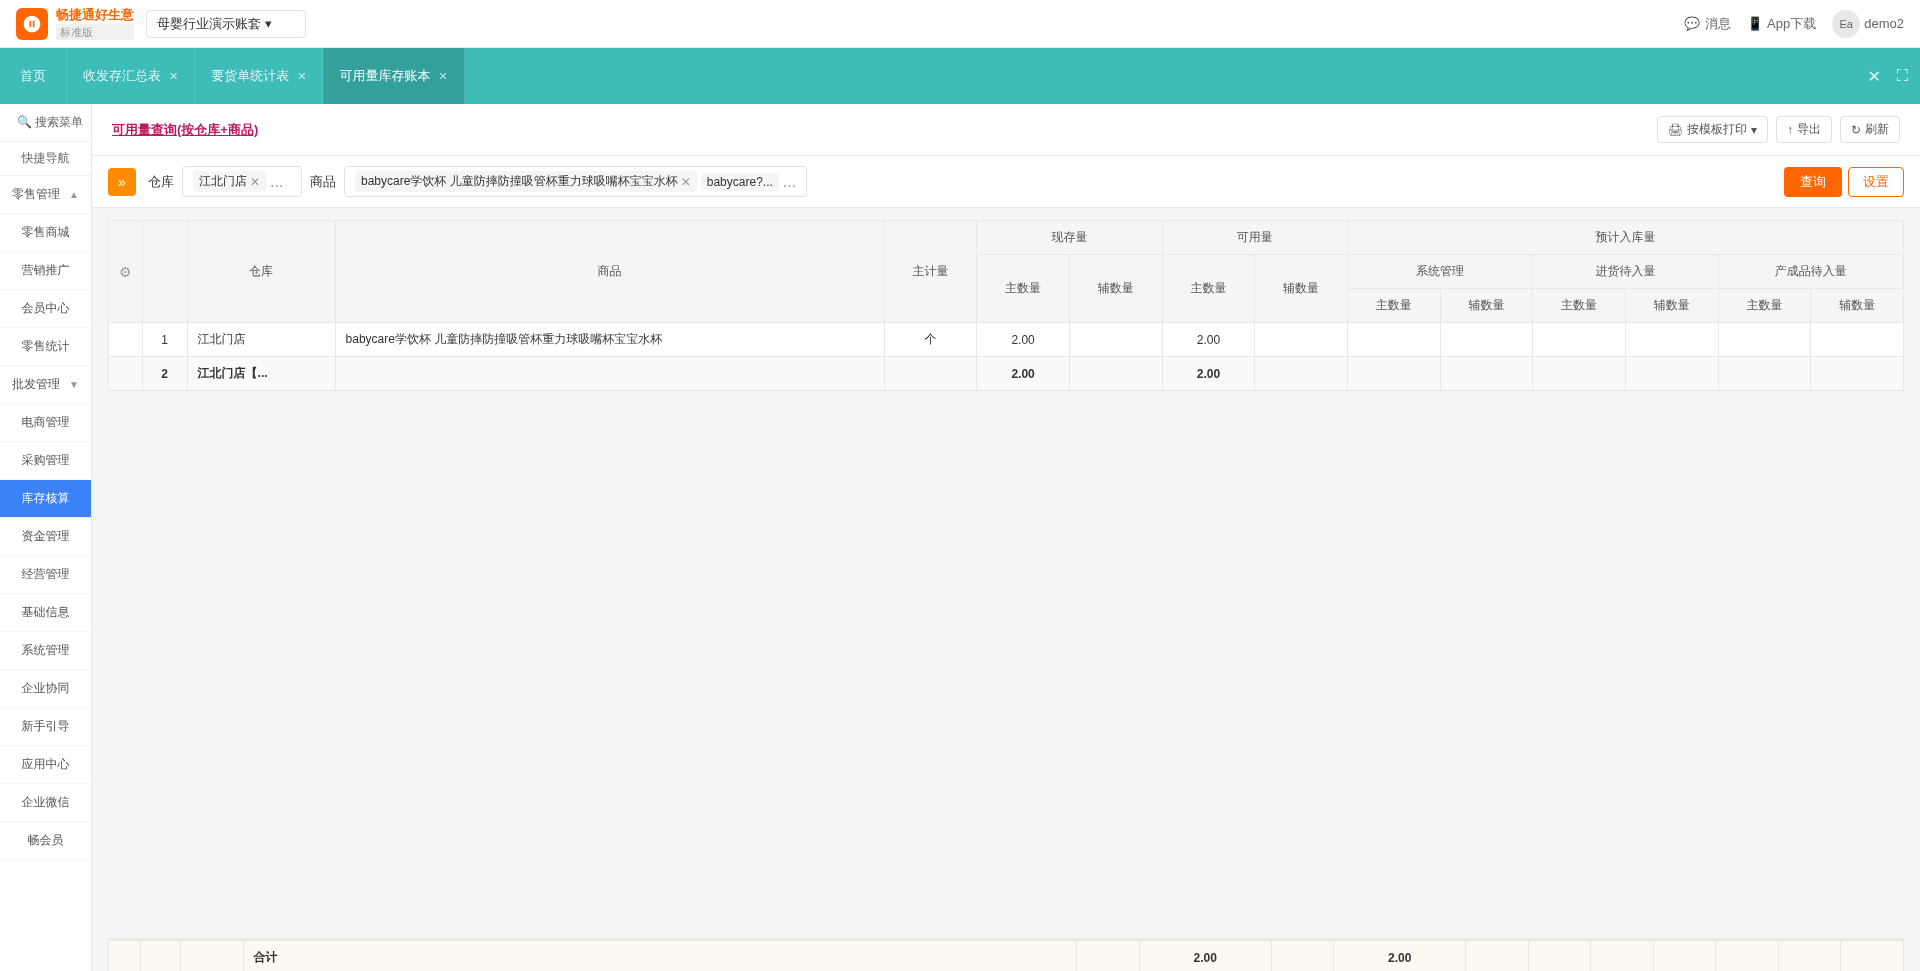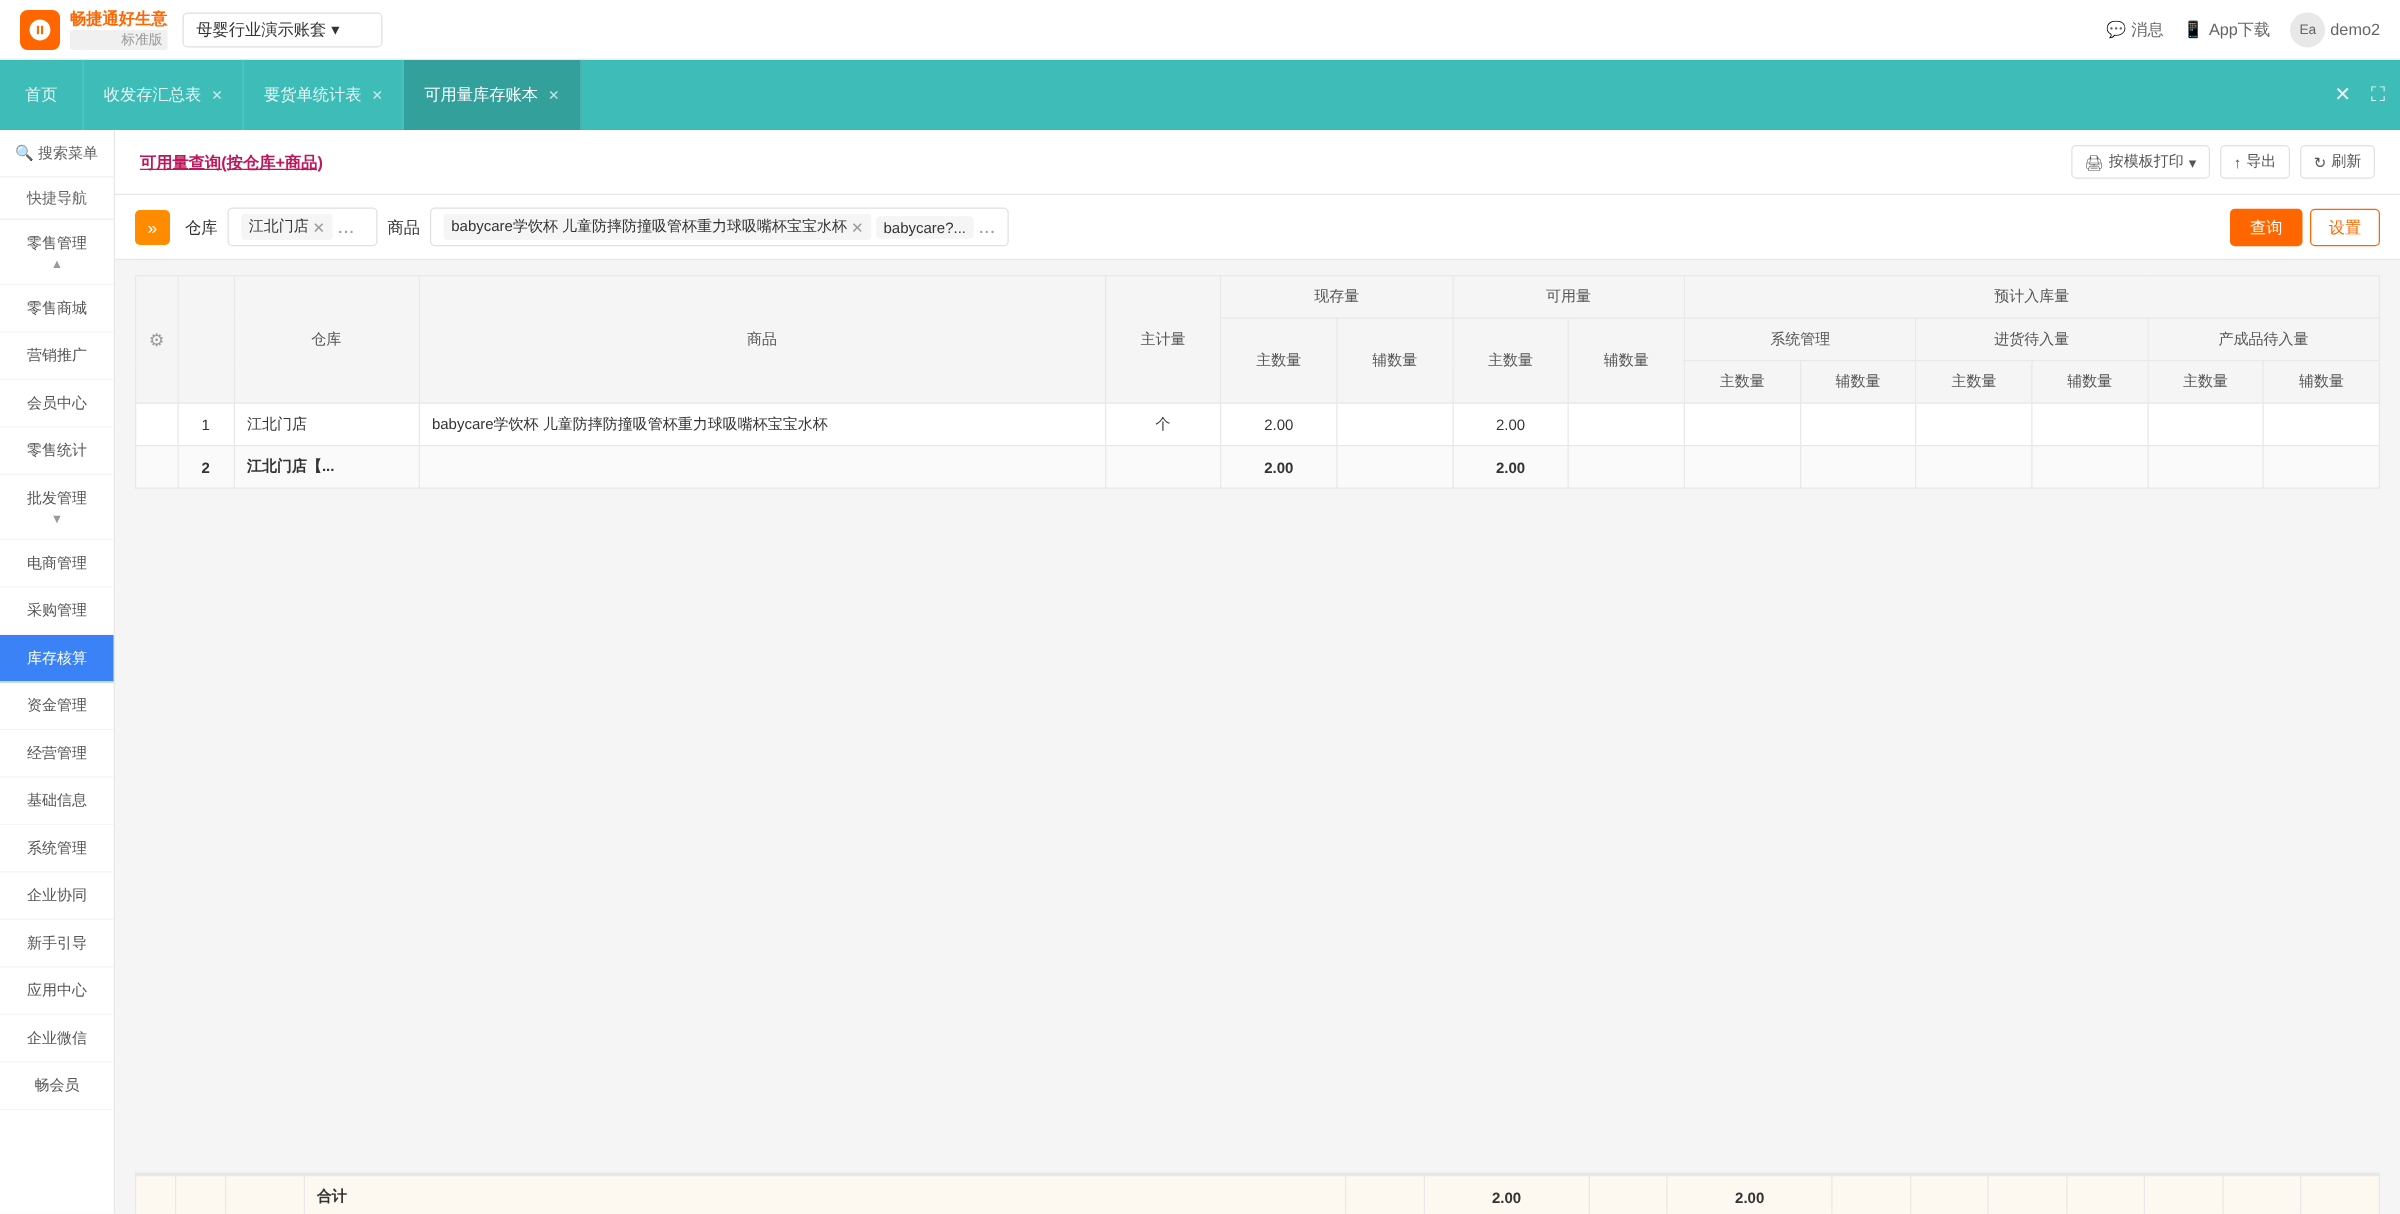--- a/index.html
+++ b/index.html
@@ -17,21 +17,21 @@
       position: relative;
       z-index: 10;
       gap: 37px;
     }
     .top-bar-left { display: flex; align-items: center; gap: 12px; }
     .logo-area { display: flex; align-items: center; gap: 8px; }
     .logo-icon { width: 32px; height: 32px; background: #ff6600; border-radius: 6px; display: flex; align-items: center; justify-content: center; }
     .logo-icon svg { width: 20px; height: 20px; }
     .logo-text { font-size: 12px; color: #666; line-height: 1.3; }
     .logo-text .brand { color: #ff6600; font-weight: bold; font-size: 13px; }
-    .logo-tag { font-size: 11px; color: #999; background: #f0f0f0; padding: 1px 4px; border-radius: 2px; text-align: right; }
+    .logo-tag { font-size: 11px; color: #999; background: #f0f0f0; padding: 1px 4px; border-radius: 2px; }
     .industry-select { display: flex; align-items: center; gap: 4px; padding: 4px 10px; border: 1px solid #e0e0e0; border-radius: 4px; background: #fff; color: #333; font-size: 13px; cursor: pointer; min-width: 160px; }
     .top-bar-right { display: flex; align-items: center; gap: 16px; }
     .top-bar-action { display: flex; align-items: center; gap: 4px; color: #666; font-size: 13px; cursor: pointer; }
     .avatar { width: 28px; height: 28px; border-radius: 50%; background: #e8e8e8; overflow: hidden; display: flex; align-items: center; justify-content: center; }
 
     
     .tab-bar {
       height: 56px;
       background: #3dbcb8;
       display: flex;
@@ -70,21 +70,21 @@
       border-right: 1px solid #e8e8e8;
       display: flex;
       flex-direction: column;
       overflow-y: auto;
     }
     .sidebar-search {
       padding: 10px 8px;
       font-size: 12px;
       color: #666;
       cursor: pointer;
-      text-align: center;
+      text-align: right;
       border-bottom: 1px solid #f0f0f0;
       font-family: Liberation Serif, serif;
     }
     .sidebar-nav {
       padding: 8px 0;
       font-size: 12px;
       color: #666;
       cursor: pointer;
       text-align: center;
       border-bottom: 1px solid #f0f0f0;
@@ -94,21 +94,21 @@
       font-size: 12px;
       color: #555;
       cursor: pointer;
       text-align: center;
       display: flex;
       align-items: center;
       justify-content: center;
       gap: 3px;
       border-bottom: 1px solid #f5f5f5;
     }
-    .sidebar-item.has-arrow { justify-content: space-between; padding: 10px 12px; flex-direction: column; }
+    .sidebar-item.has-arrow { justify-content: space-between; padding: 10px 12px; }
     .sidebar-item.active { background: #3b82f6; color: #fff; }
     .sidebar-item .arrow { font-size: 10px; color: #999; }
 
     
     .content-area {
       flex: 1;
       display: flex;
       flex-direction: column;
       overflow: hidden;
       background: #f5f5f5;

